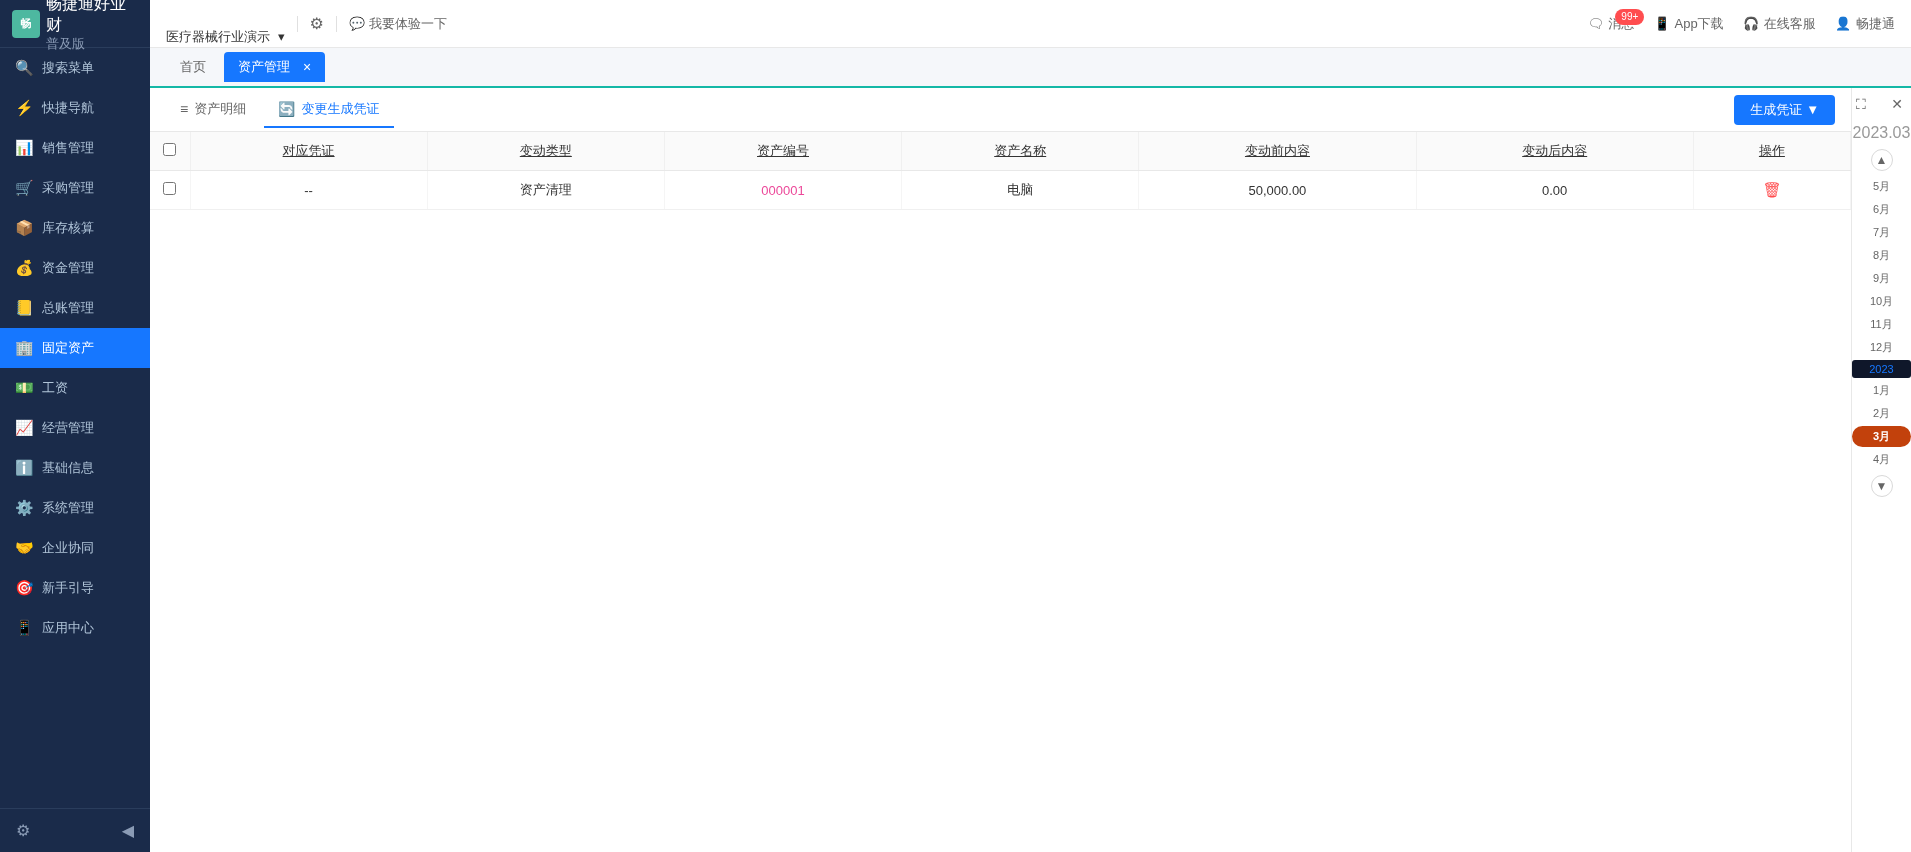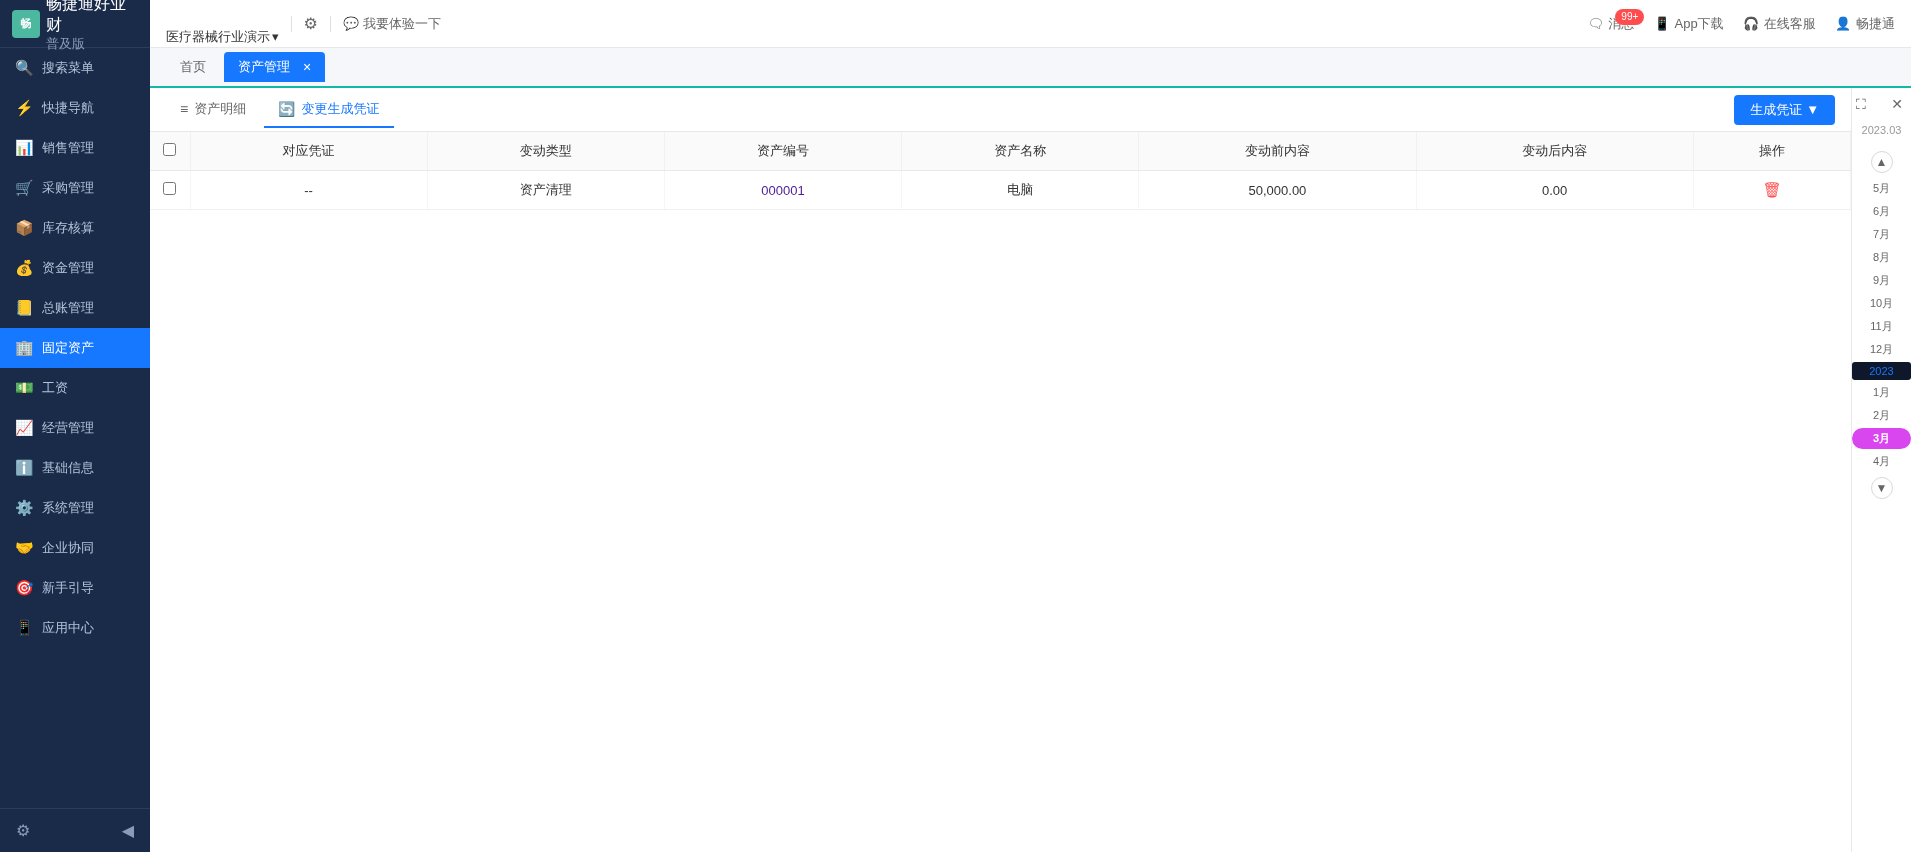--- a/index.html
+++ b/index.html
@@ -92,21 +92,21 @@
       background: #fff;
       display: flex;
       align-items: center;
       padding: 0 16px;
       border-bottom: 1px solid #e8e8e8;
       gap: 12px;
     }
     .topbar-company {
       display: flex;
       align-items: center;
-      gap: 2px;
+      gap: 8px;
       color: #333;
       font-size: 13px;
       cursor: pointer;
       margin-top: 26px;
     }
     .topbar-divider {
       width: 1px;
       height: 16px;
       background: #e0e0e0;
     }
@@ -258,31 +258,32 @@
     }
     th {
       padding: 10px 12px;
       font-size: 13px;
       color: #333;
       font-weight: 500;
       border-bottom: 1px solid #e8e8e8;
       border-right: 1px solid #f0f0f0;
       text-align: center;
       white-space: nowrap;
+      text-decoration: underline;
     }
     td {
       padding: 10px 12px;
       font-size: 13px;
       color: #333;
       border-bottom: 1px solid #f0f0f0;
       border-right: 1px solid #f5f5f5;
       text-align: center;
     }
     td.num { color: #333; }
-    td.link { color: #4c1d95; cursor: pointer; }
+    td.link { color: #ec4899; cursor: pointer; }
     .checkbox-cell { width: 40px; }
     .delete-icon { color: #ff4d4f; cursor: pointer; font-size: 15px; }
 
     
     .table-footer {
       display: flex;
       align-items: center;
       padding: 10px 16px;
       border-top: 1px solid #e8e8e8;
       background: #fff;
@@ -322,24 +323,24 @@
     }
     .right-panel-expand {
       position: absolute;
       top: 8px;
       left: 4px;
       font-size: 14px;
       cursor: pointer;
       color: #666;
     }
     .timeline-header {
-      font-size: 11px;
+      font-size: 16px;
       color: #999;
       margin-top: 28px;
-      margin-bottom: 12px;
+      margin-bottom: 4px;
       text-align: center;
     }
     .timeline-list {
       display: flex;
       flex-direction: column;
       align-items: center;
       gap: 2px;
       width: 100%;
       overflow-y: auto;
       flex: 1;
@@ -352,21 +353,21 @@
       width: 100%;
       text-align: center;
       border-radius: 3px;
     }
     .timeline-item.active-year {
       background: #0f172a;
       color: #1677ff;
       font-weight: normal;
     }
     .timeline-item.active-month {
-      background: #d946ef;
+      background: #c2410c;
       color: #fff;
       border-radius: 12px;
       font-weight: bold;
     }
     .timeline-nav {
       width: 22px;
       height: 22px;
       border-radius: 50%;
       border: 1px solid #d9d9d9;
       display: flex;

